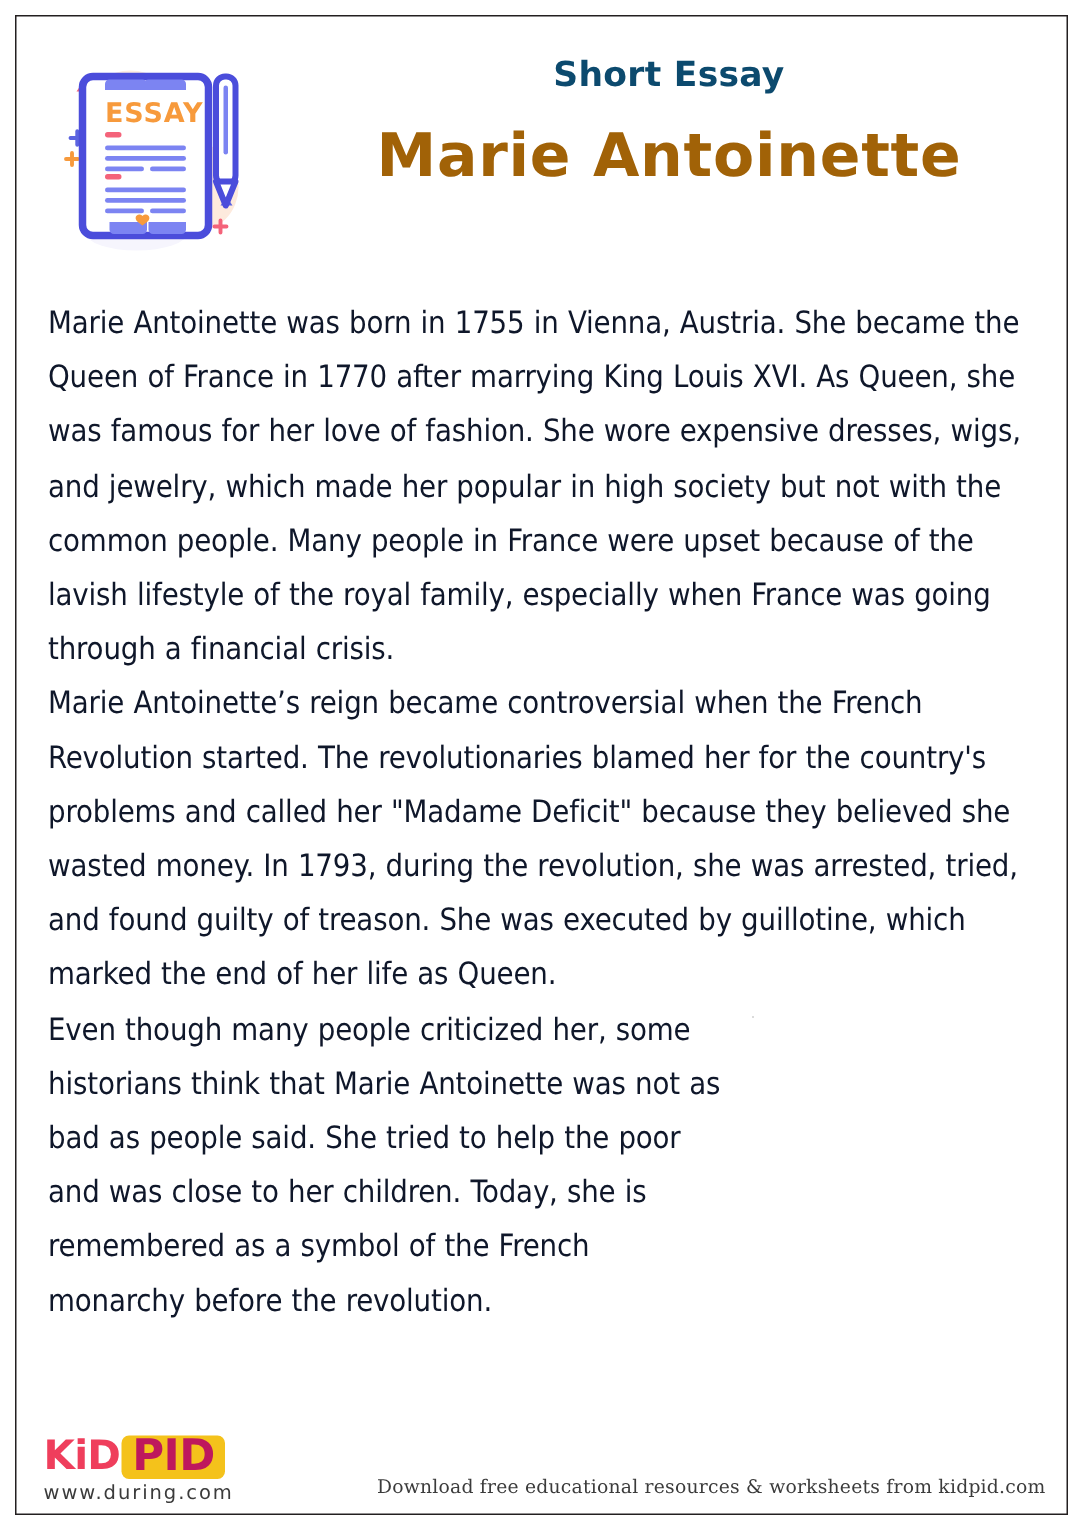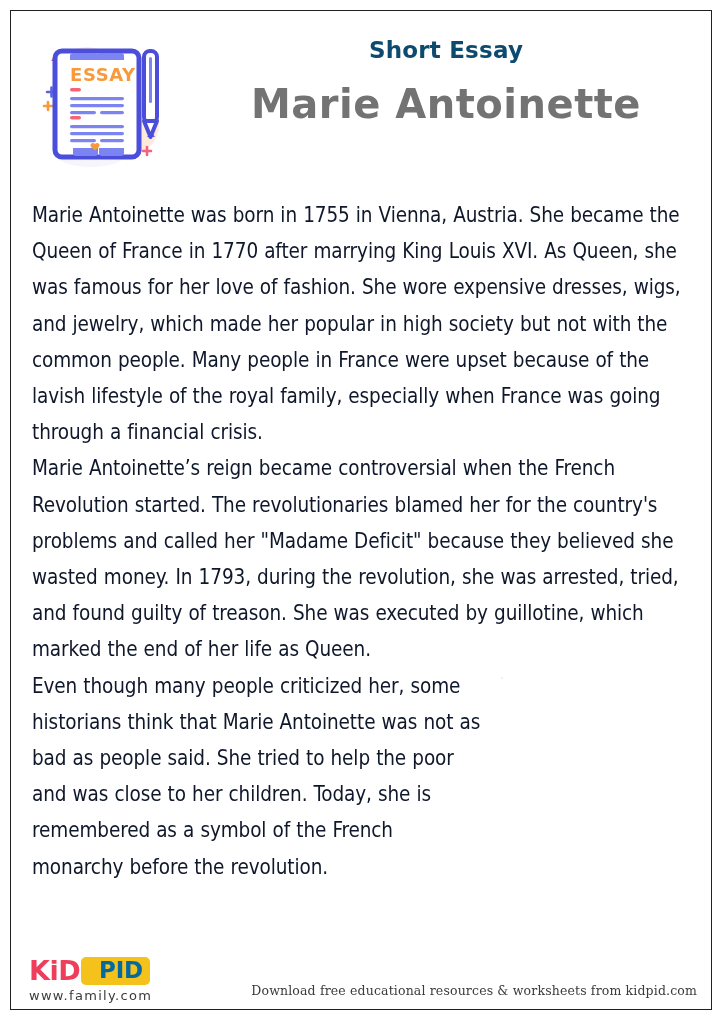--- a/index.html
+++ b/index.html
@@ -56,21 +56,21 @@
     font-weight: 700;
     color: #0c4a6e;
     letter-spacing: 0.2px;
     line-height: 30px;
     margin: 0;
   }
   .main-title {
     font-family: "DejaVu Sans", sans-serif;
     font-size: 40px;
     font-weight: 700;
-    color: #737373;
+    color: #a16207;
     letter-spacing: 0.5px;
     line-height: 50px;
     margin: 14px 0 0 0;
     white-space: nowrap;
   }
 
   
   #essay-body {
     position: absolute;
     left: 21px;
@@ -142,26 +142,25 @@
     line-height: 28px;
   }
   .logo-pid-box {
     background: #f4c21b;
     border-radius: 5px;
     padding: 1px 7px 2px 7px;
     margin-left: 1px;
   }
   .logo-pid {
     font-family: "DejaVu Sans", sans-serif;
-    font-size: 23px;
-    font-weight: 700;
-    color: #0369a1;
+    font-size: 29px;
+    font-weight: 700;
+    color: #be185d;
     letter-spacing: -0.3px;
     line-height: 25px;
-    margin-left: 11px;
   }
   #logo-url {
     font-family: "DejaVu Sans", sans-serif;
     font-size: 13px;
     font-weight: 400;
     color: #3b3b3b;
     letter-spacing: 1.3px;
     margin-top: 2px;
   }
   #footer-note {
@@ -246,18 +245,18 @@
   </div>
 
   <div id="footer">
     <div id="logo-block">
       <div id="logo-row">
         <span class="logo-kid">KiD</span>
         <span class="logo-pid-box">
           <span class="logo-pid">PID</span>
         </span>
       </div>
-      <div id="logo-url">www.family.com</div>
+      <div id="logo-url">www.during.com</div>
     </div>
     <div id="footer-note">Download free educational resources &amp; worksheets from kidpid.com</div>
   </div>
 
 </div>
 
 </body></html>

